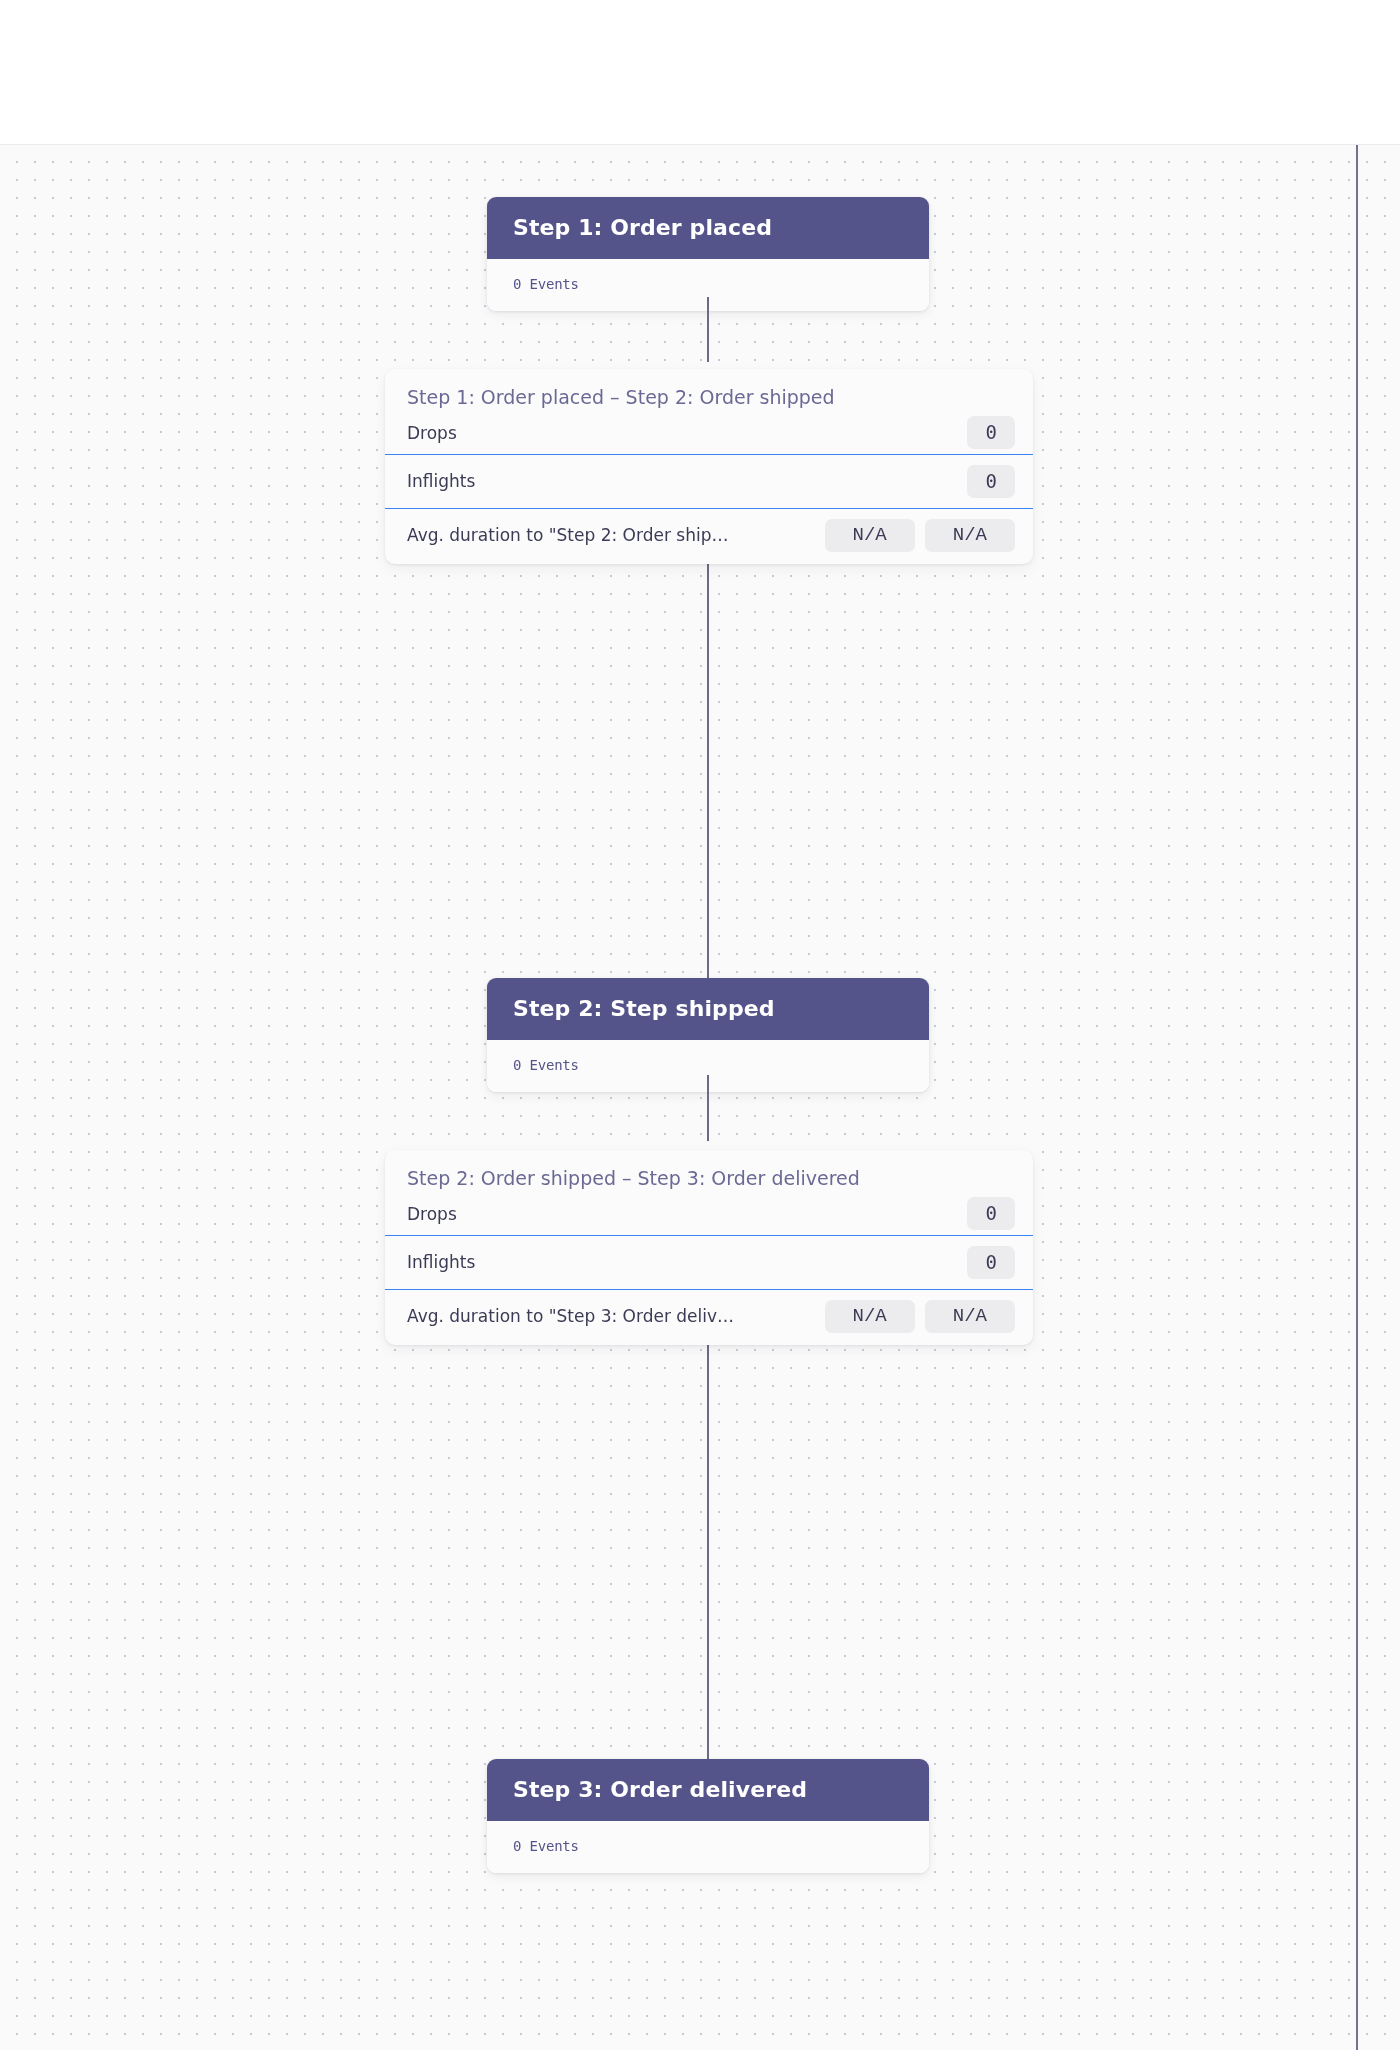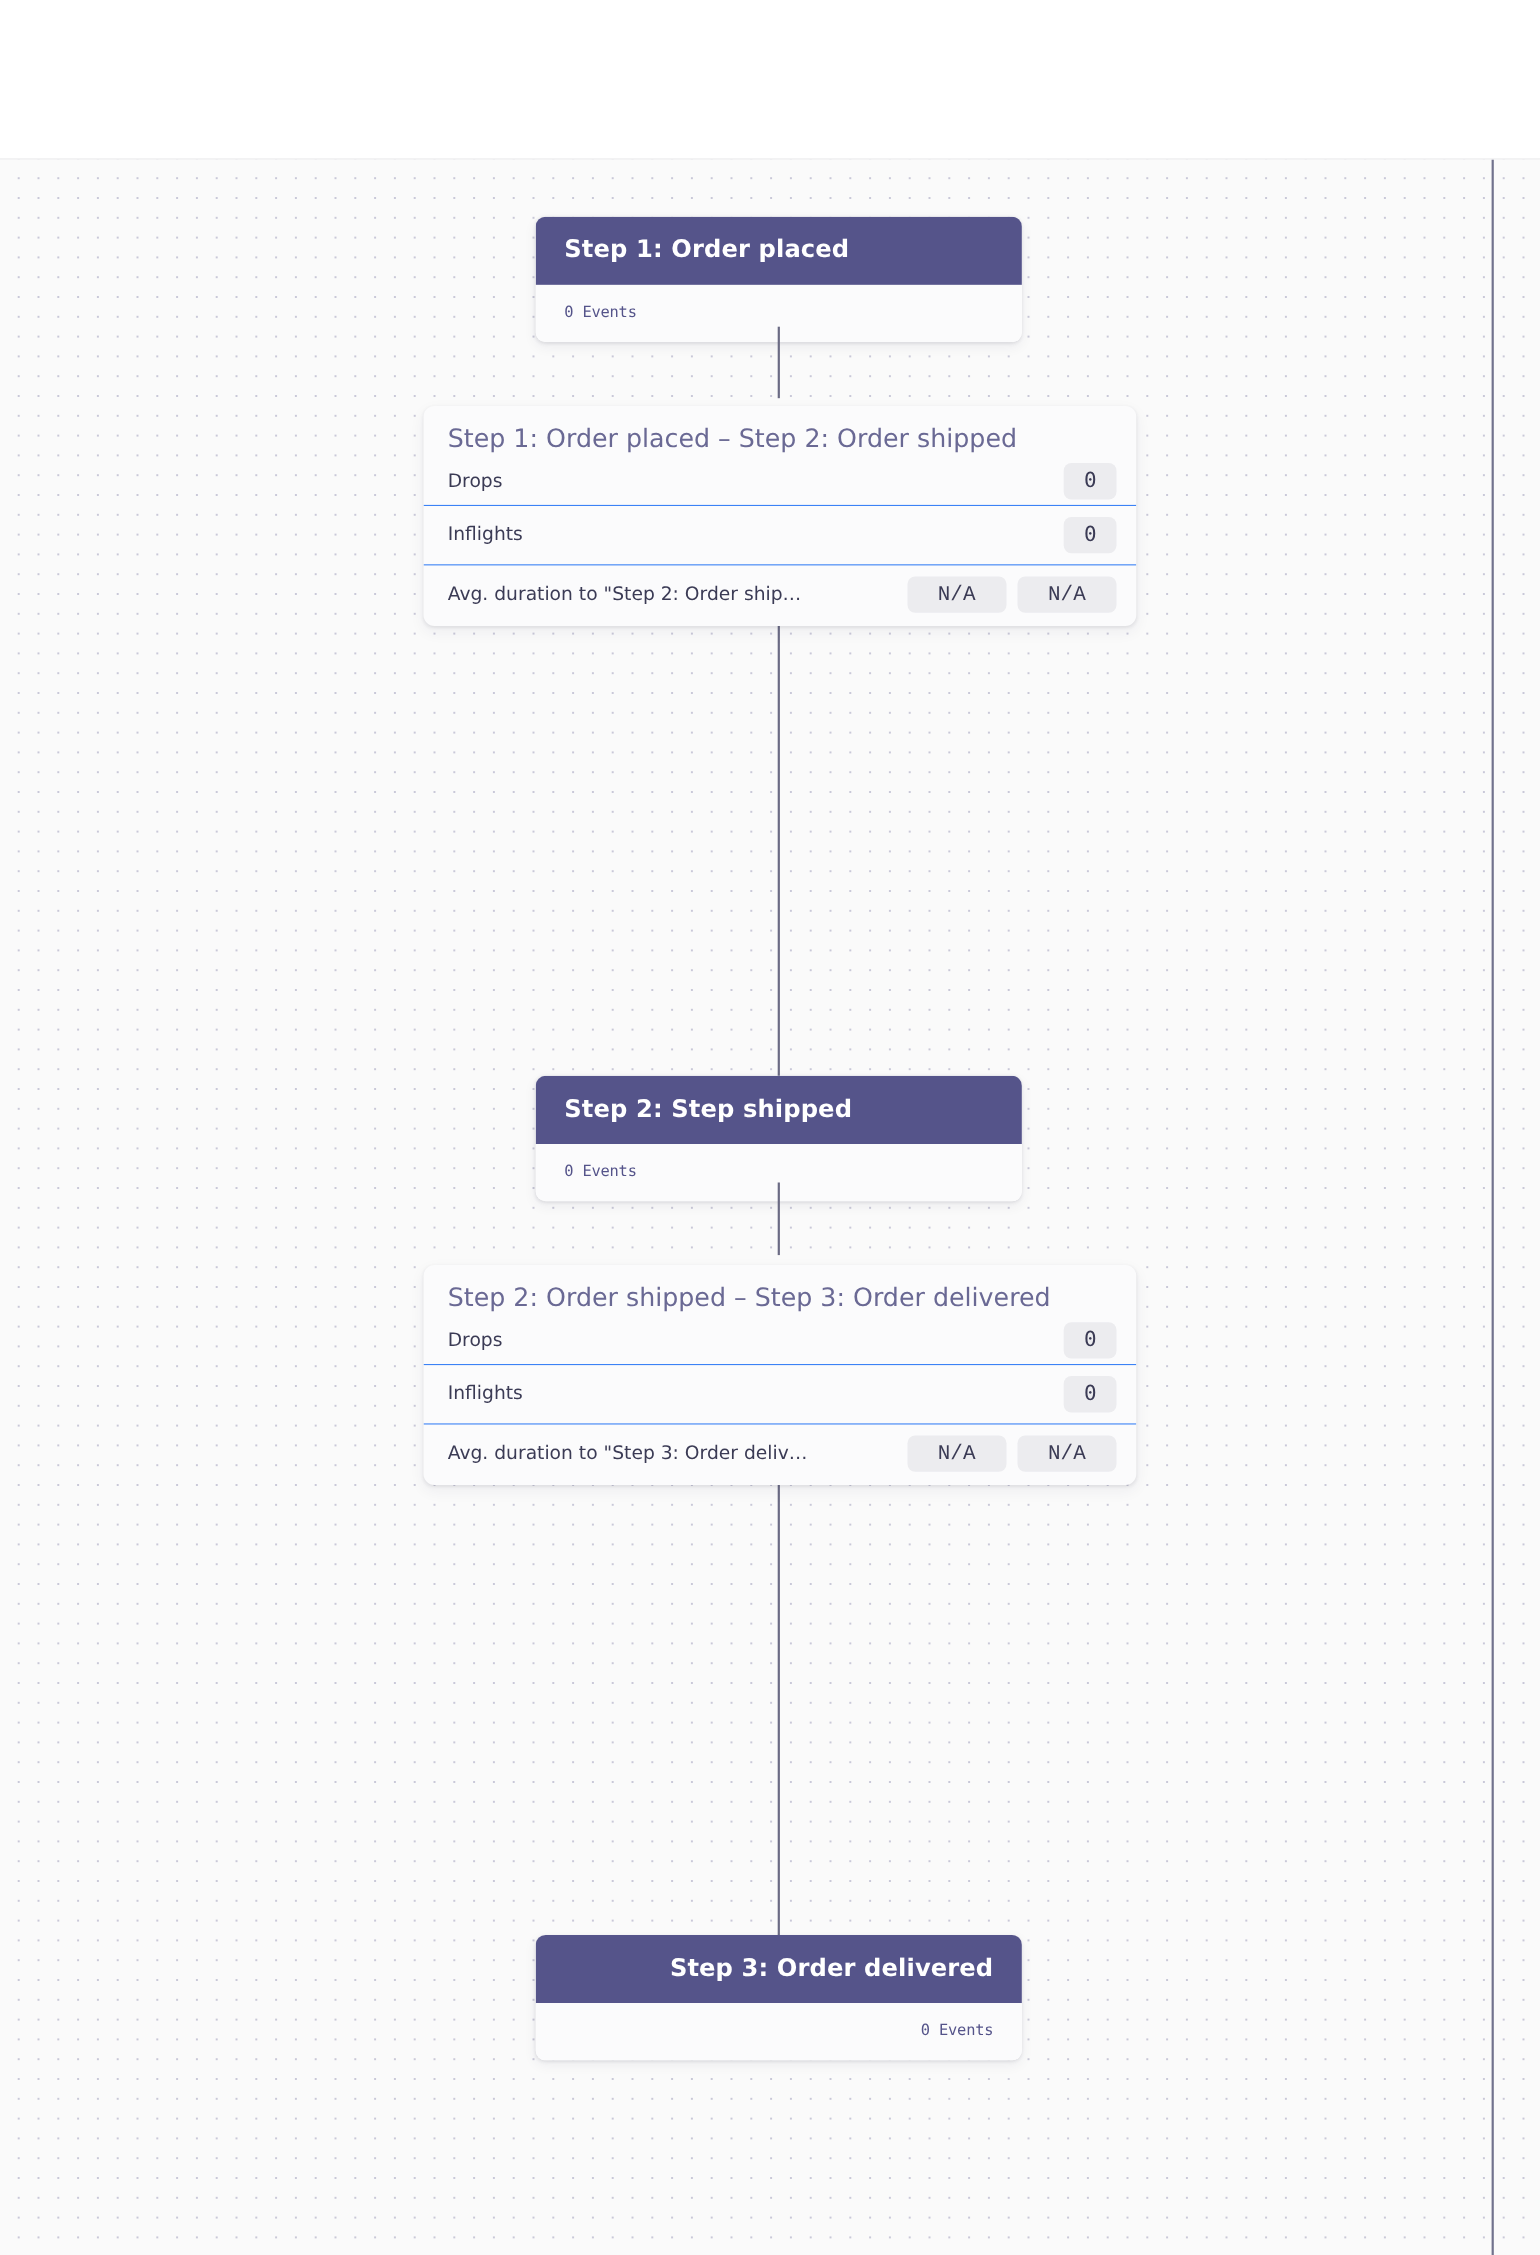--- a/index.html
+++ b/index.html
@@ -88,21 +88,21 @@
     width: 648px;
     left: 0;
     border-radius: 10px;
     background: #fbfbfc;
     box-shadow: 0 1px 3px rgba(40,40,70,.09), 0 5px 14px rgba(40,40,70,.055);
     overflow: hidden;
     z-index: 2;
     padding-bottom: 2px;
   }
   .edge-title {
-    font-size: 23px;
+    font-size: 19px;
     color: #6a6994;
     padding: 17px 22px 7px 22px;
     line-height: 1.2;
     white-space: nowrap;
     overflow: hidden;
   }
   .metric-row {
     display: flex;
     align-items: center;
     padding: 0 18px 0 22px;
@@ -241,21 +241,21 @@
 
       <div class="metric-row">
         <div class="metric-label">Avg. duration to "Step 3: Order deliv…</div>
         <div class="badges">
           <span class="badge">N/A</span>
           <span class="badge">N/A</span>
         </div>
       </div>
     </div>
 
-    <div class="step-node" style="top:1614px;text-align:right;">
+    <div class="step-node" style="top:1614px;">
       <div class="step-header">Step 3: Order delivered</div>
       <div class="step-body">
         <div class="step-events">0 Events</div>
       </div>
     </div>
 
   </div>
 </div>
 
 </body></html>

